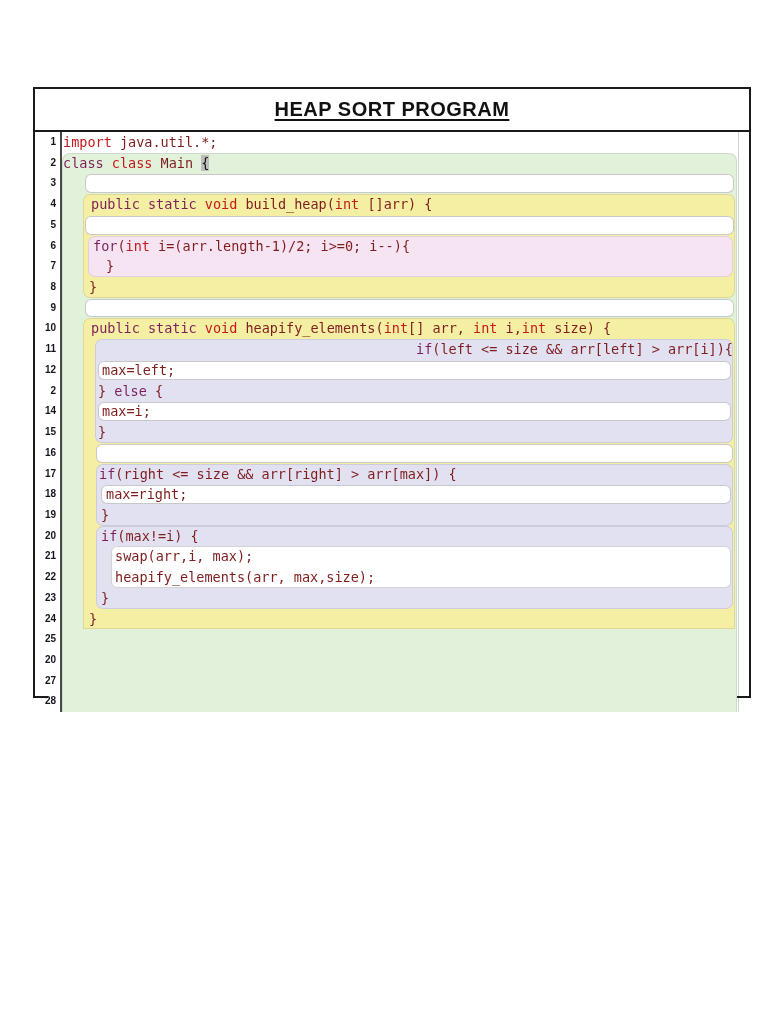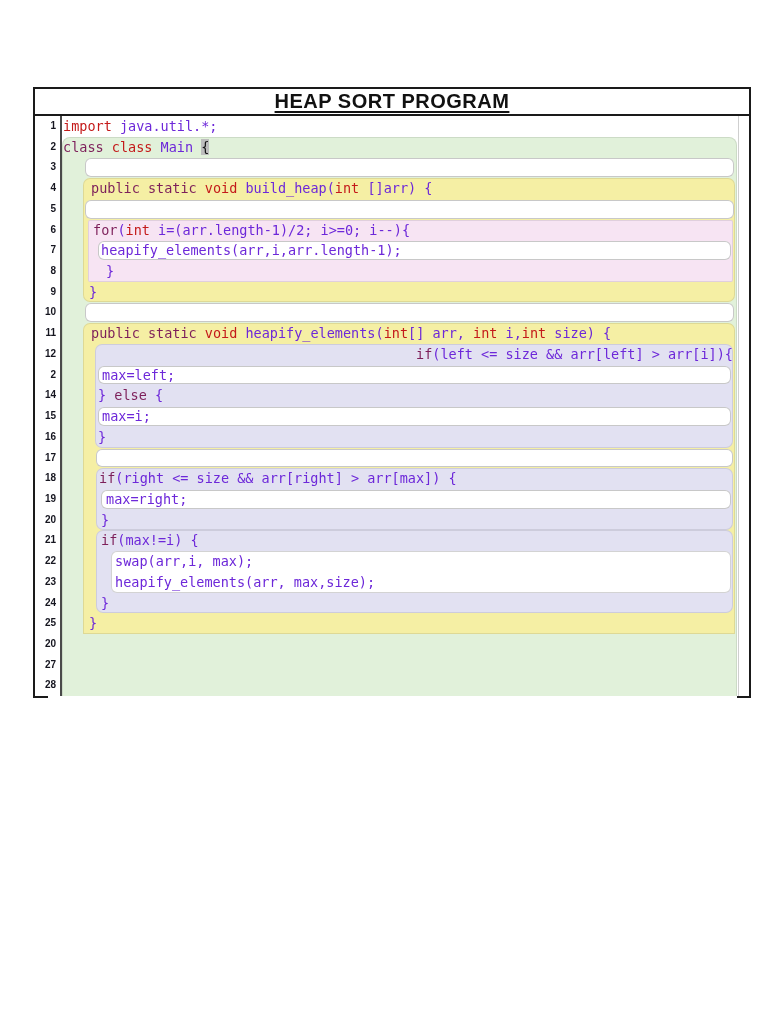--- a/index.html
+++ b/index.html
@@ -19,21 +19,21 @@
 
   .frame{
     position:absolute;left:33px;top:87px;width:718px;height:611px;
     border:2px solid var(--c-frame-border);border-bottom:none;background:#fff;
   }
   
   .frame::before{content:"";position:absolute;left:-2px;bottom:0;width:15px;height:2px;background:var(--c-frame-border);z-index:5;}
   .frame::after{content:"";position:absolute;right:-2px;bottom:0;width:14px;height:2px;background:var(--c-frame-border);z-index:5;}
 
   .titlebar{
-    height:27px;border-bottom:2px solid var(--c-frame-border);
+    height:43px;border-bottom:2px solid var(--c-frame-border);
     display:flex;align-items:center;justify-content:center;background:#fff;
   }
   .titlebar h1{
     font-size:20px;font-weight:bold;color:#111;letter-spacing:.5px;
     text-decoration:underline;text-decoration-thickness:2px;text-underline-offset:3px;
   }
 
   .editor{display:flex;height:580px;overflow:hidden;background:#fff;}
 
   .gutter{
@@ -59,29 +59,29 @@
     box-shadow:inset 0 0 0 1px rgba(110,110,110,.38);
   }
 
   .blk{box-shadow:inset 0 0 0 1px rgba(0,0,0,.09);}
   .blk-class{
     background:var(--c-class-scope);border-radius:8px 8px 0 0;
     margin-right:12px;min-height:100%;
   }
   .blk-method{background:var(--c-method-scope);border-radius:7px;margin:0 2px 0 21px;}
   .blk-method-open{background:var(--c-method-scope);border-radius:7px 7px 0 0;margin:0 2px 0 21px;}
-  .blk-loop{background:var(--c-loop-scope);border-radius:2px;margin:0 2px 0 5px;}
+  .blk-loop{background:var(--c-loop-scope);border-radius:7px;margin:0 2px 0 5px;}
   .blk-cond-a{background:var(--c-conditional-scope);border-radius:7px;margin:0 2px 0 12px;}
   .blk-cond-b{background:var(--c-conditional-scope);border-radius:7px;margin:0 2px 0 13px;}
 
   .wbox{background:#fff;border-radius:6px;box-shadow:inset 0 0 0 1px rgba(110,110,110,.3);}
   .wbox-1{margin:0 2px 0 12px;}
   .wbox-2{margin:0 2px 0 15px;}
 
-  .tk-p{color:#6d28d9;}
+  .tk-p{color:#7f1d1d;}
   .tk-r{color:var(--c-keyword-type);}
   .tk-m{color:var(--c-keyword-stmt);}
   .tk-hl{color:#121212;background:var(--c-bracket-highlight);}
 </style>
 </head>
 <body>
 
 <div class="frame">
   <div class="titlebar">
     <h1>HEAP SORT PROGRAM</h1>
@@ -131,21 +131,20 @@
           </div>
 
         <div class="blk blk-method">
           <div>
               <div class="row" style="padding-left: 8px;"><span class="tk-m">public static </span><span class="tk-r">void</span><span class="tk-p"> build_heap(</span><span class="tk-r">int</span><span class="tk-p"> []arr) {</span></div>
               <div class="row boxrow"><div class="sbox" style="margin-left: 2px; margin-right: 1px; padding-left: 0px;"></div></div>
             </div>
           <div class="blk blk-loop">
             <div>
                 <div class="row" style="padding-left: 5px;"><span class="tk-m">for</span><span class="tk-p">(</span><span class="tk-r">int</span><span class="tk-p"> i=(arr.length-1)/2; i&gt;=0; i--){</span></div>
-                <div class="row boxrow"><div class="sbox" style="margin-left: 10px; margin-right: 2px; padding-left: 3px;"><span class="tk-p">heapify_elements(arr,i,arr.length-1);</span></div></div>
                 <div class="row" style="padding-left: 18px;"><span class="tk-p">}</span></div>
               </div>
           </div>
           <div>
               <div class="row" style="padding-left: 6px;"><span class="tk-p">}</span></div>
             </div>
         </div>
 
         <div>
             <div class="row boxrow"><div class="sbox" style="margin-left: 23px; margin-right: 3px; padding-left: 0px;"></div></div>

